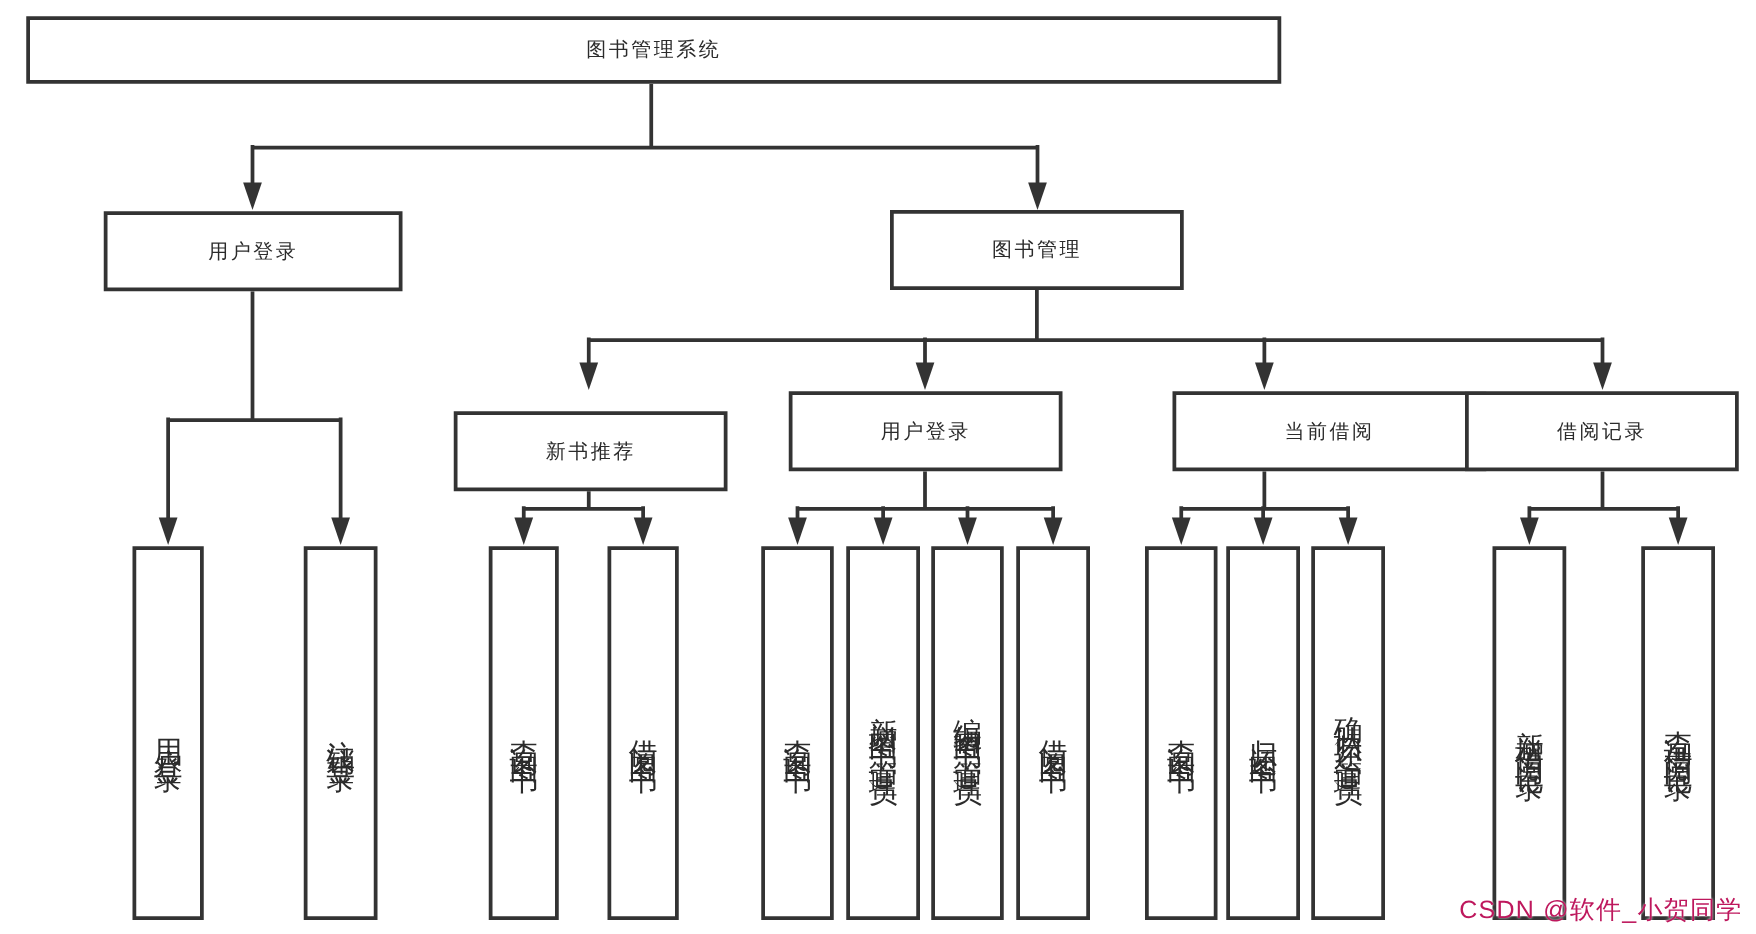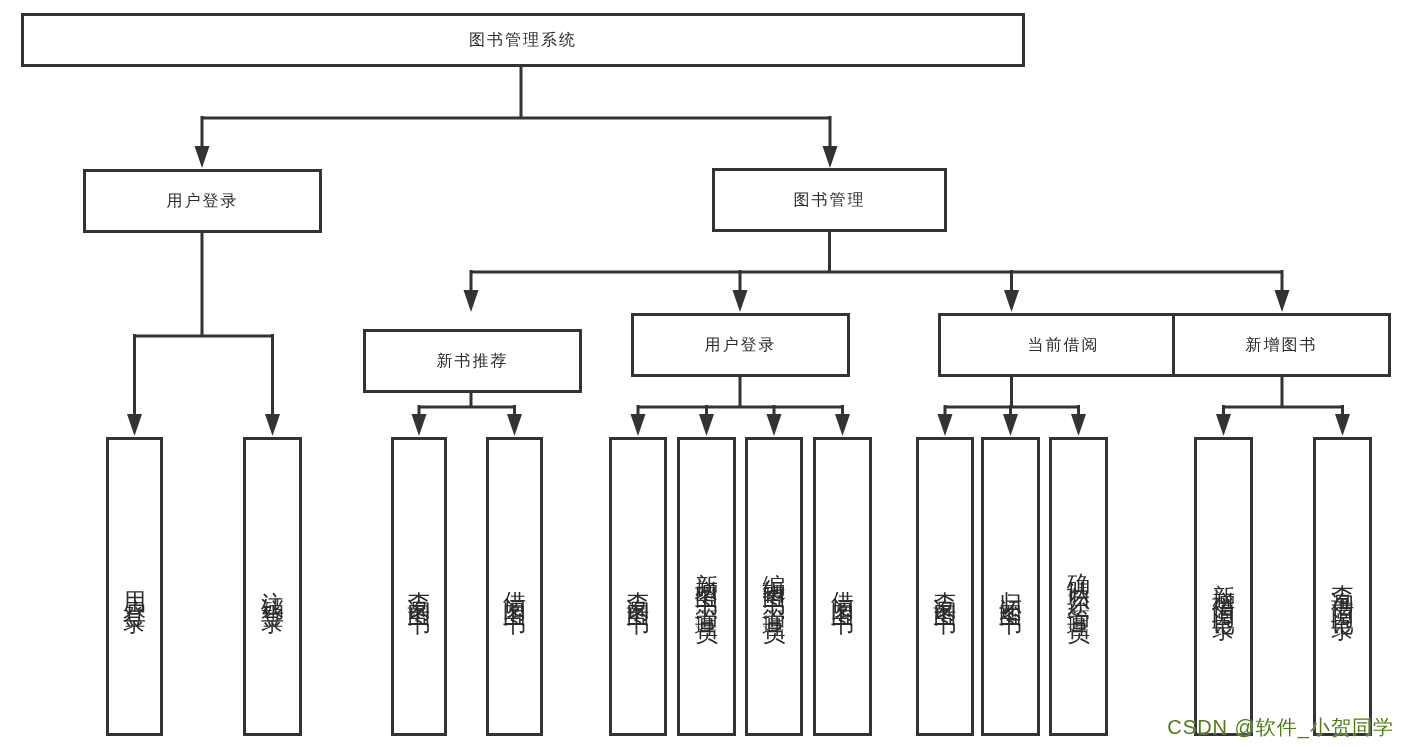--- a/index.html
+++ b/index.html
@@ -14,21 +14,21 @@
     display:flex;align-items:center;justify-content:center;
     font-size:16px;letter-spacing:2px;white-space:nowrap;
   }
   .leaf{font-size:23px;letter-spacing:0;}
   .leaf .vtext{
     writing-mode:vertical-rl;text-orientation:mixed;
     letter-spacing:7px;line-height:1;font-size:23px;color:#2b2b2b;
   }
   #watermark{
     position:absolute;right:11px;top:714px;z-index:10;
-    font-size:20px;color:#4d7c0f;letter-spacing:1px;white-space:nowrap;
+    font-size:20px;color:#be185d;letter-spacing:1px;white-space:nowrap;
     text-shadow:0 0 2px #ffffff;
   }
 </style>
 </head>
 <body>
 
 <div id="canvas">
 
   <svg id="connectors" width="1405" height="747" viewBox="0 0 1405 747">
     <g stroke="#333333" stroke-width="3" fill="none">
@@ -71,21 +71,21 @@
   </svg>
 
   <div class="box" style="left:21px;top:13px;width:1004px;height:54px;">图书管理系统</div>
 
   <div class="box" style="left:83px;top:169px;width:239px;height:64px;">用户登录</div>
   <div class="box" style="left:712px;top:168px;width:235px;height:64px;">图书管理</div>
 
   <div class="box" style="left:363px;top:329px;width:219px;height:64px;">新书推荐</div>
   <div class="box" style="left:631px;top:313px;width:219px;height:64px;">用户登录</div>
   <div class="box" style="left:902px;top:313px;width:251px;height:64px;margin-left:36px;">当前借阅</div>
-  <div class="box" style="left:1172px;top:313px;width:219px;height:64px;">新增图书</div>
+  <div class="box" style="left:1172px;top:313px;width:219px;height:64px;">借阅记录</div>
 
   <div class="box leaf" style="left:106px;top:437px;width:57px;height:299px;">
     <span class="vtext">用户登录</span>
     </div>
   <div class="box leaf" style="left:243px;top:437px;width:59px;height:299px;">
     <span class="vtext">注销登录</span>
     </div>
 
   <div class="box leaf" style="left:391px;top:437px;width:56px;height:299px;">
     <span class="vtext">查询图书</span>

